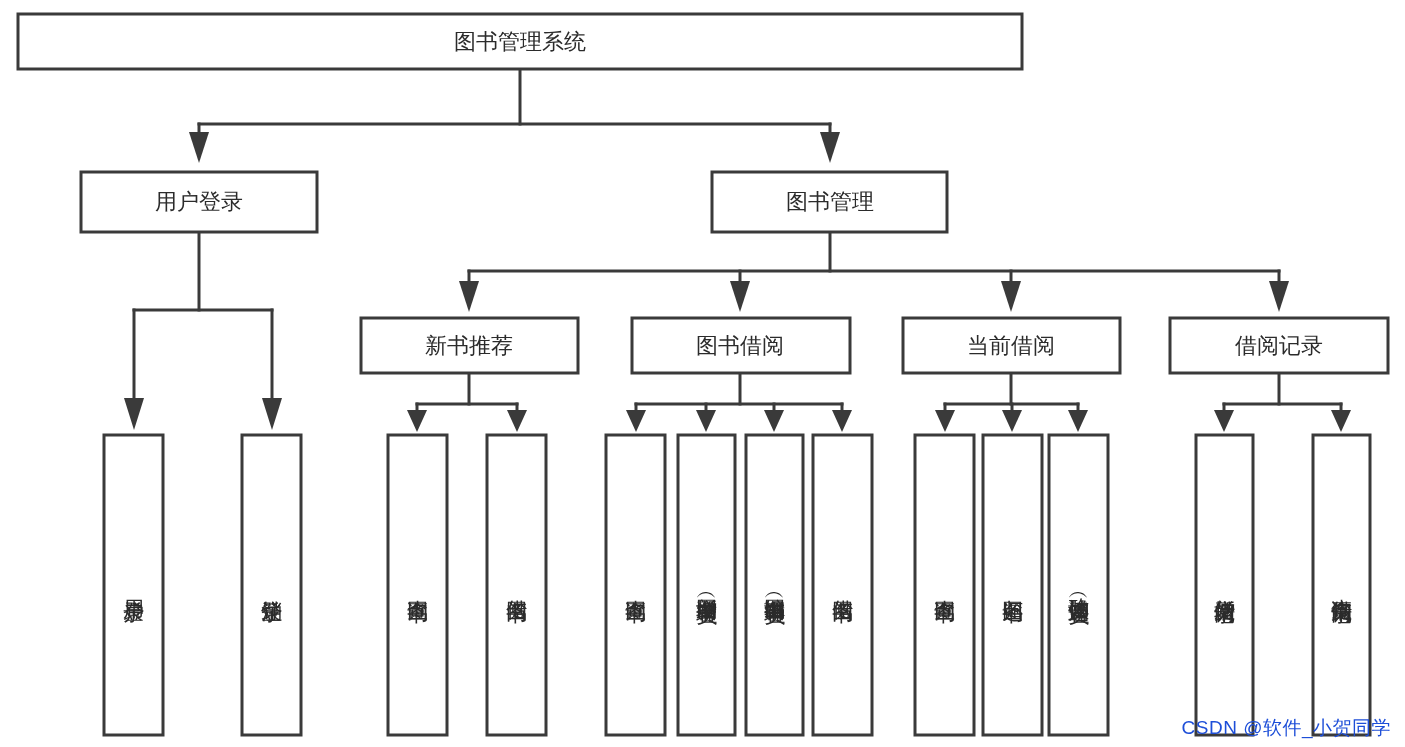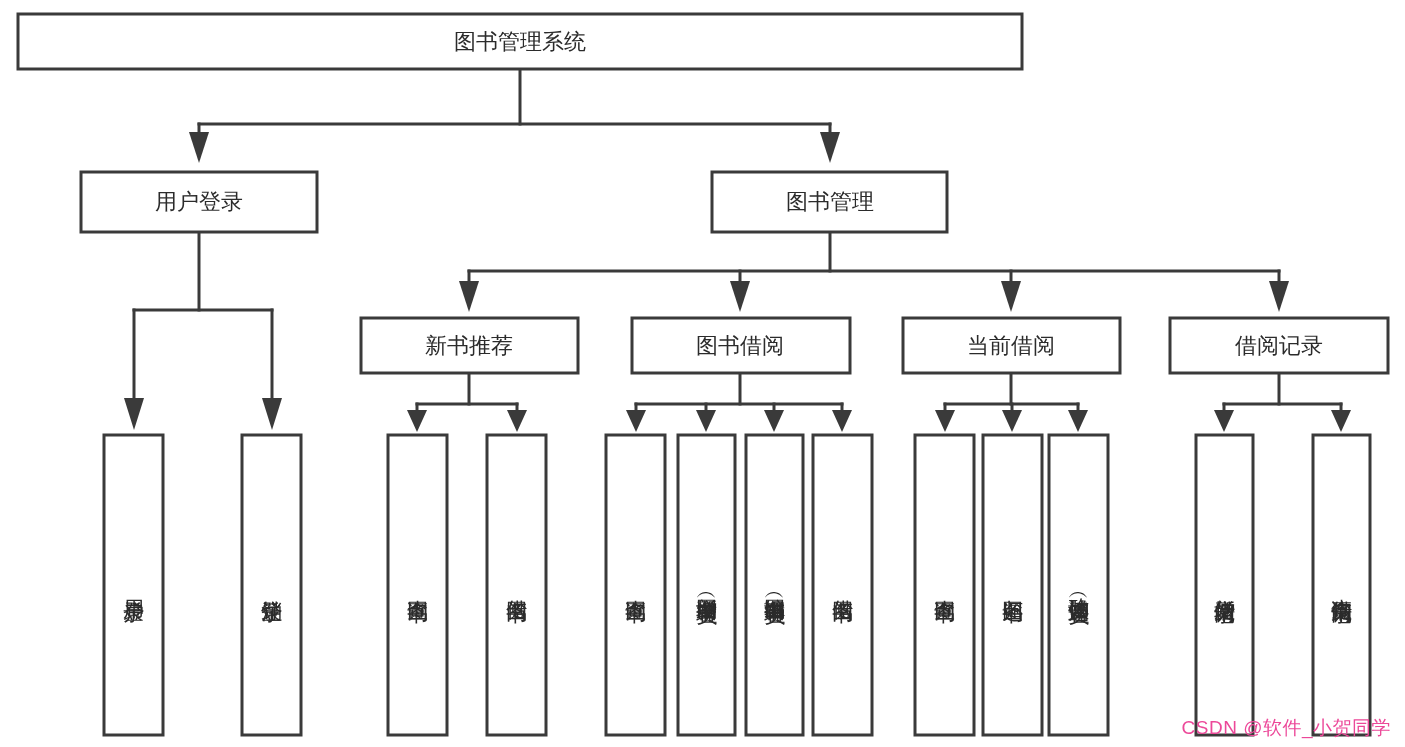--- a/index.html
+++ b/index.html
@@ -63,21 +63,21 @@
     justify-content: center;
     white-space: nowrap;
     pointer-events: none;
   }
   .watermark {
     position: absolute;
     right: 14px;
     bottom: 6px;
     font-family: "Liberation Sans", "DejaVu Sans", sans-serif;
     font-size: 19px;
-    color: #ec4899;
+    color: #1d4ed8;
     white-space: nowrap;
     letter-spacing: 0.5px;
   }
 </style>
 </head>
 <body>
 
 <div id="diagram-root">
 
   <svg class="diagram-canvas" viewBox="0 0 1405 747" xmlns="http://www.w3.org/2000/svg">

